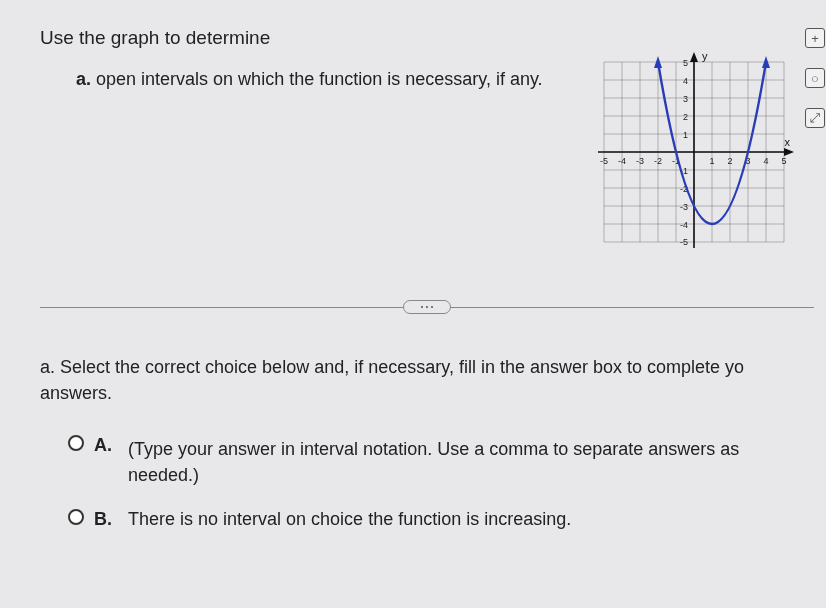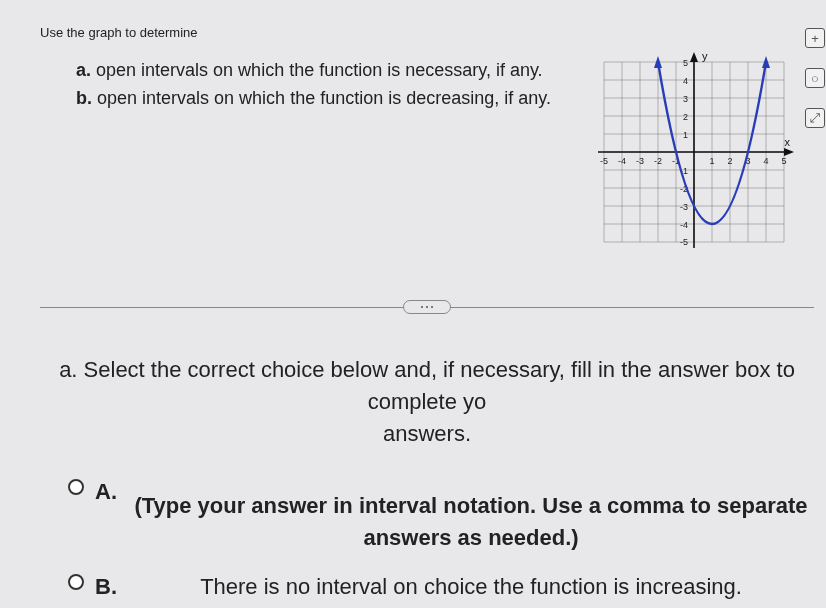--- a/index.html
+++ b/index.html
@@ -17,21 +17,21 @@
     }
     .top-section {
       display: flex;
       gap: 18px;
     }
     .text-block {
       flex: 1;
       font-size: 18px;
       line-height: 1.45;
     }
-    .intro { margin-bottom: 14px; font-size: 13px;}
+    .intro { margin-bottom: 14px; font-size: 19px;}
     .sub-list { padding-left: 36px; }
     .sub-item { margin-bottom: 2px; }
     .bold { font-weight: 600; }
     .graph-col {
       width: 220px;
       flex-shrink: 0;
       position: relative;
       padding-top: 28px;
     }
     .graph-wrap {
@@ -73,21 +73,21 @@
       top: 0;
       border: 1px solid #888;
       background: #e8e8ea;
       border-radius: 999px;
       width: 48px; height: 14px;
       display:flex; align-items:center; justify-content:center;
       gap: 3px;
       font-size: 10px; letter-spacing: 2px;
     }
     .dots-pill .d { width:2px; height:2px; background:#555; border-radius:50%;}
-    .question-block { font-size: 22px; line-height: 1.45; text-align: center; }
+    .question-block { font-size: 18px; line-height: 1.45; }
     .q-prompt { margin-bottom: 26px; }
     .choice {
       display: flex;
       align-items: flex-start;
       gap: 10px;
       margin-bottom: 18px;
       padding-left: 28px;
     }
     .radio {
       width: 16px; height: 16px;
@@ -100,37 +100,33 @@
     .choice-letter { font-weight: 700; min-width: 24px; }
     .choice-body { flex: 1; }
     .answer-box {
       display: inline-block;
       width: 26px; height: 22px;
       background: #cfe3f7;
       border: 1px solid #6f9fce;
       vertical-align: middle;
       margin: 0 3px;
     }
-    .choice-note { padding-left: 0; margin-top: 14px; font-weight: bold; }
+    .choice-note { padding-left: 0; margin-top: 4px; }
   </style>
 </head>
 <body>
 
 <div class="page">
   <div class="top-section">
     <div class="text-block">
       <div class="intro">Use the graph to determine</div>
       <div class="sub-list">
         <div class="sub-item">
           <span class="bold">a.</span>
           <span>open intervals on which the function is necessary, if any.</span>
-        </div>
-        <div class="sub-item">
-          <span class="bold">b.</span>
-          <span>open intervals on which the function is decreasing, if any.</span>
         </div>
       </div>
     </div>
 
     <div class="graph-col">
       <div class="graph-wrap">
         <svg class="graph" width="200" height="200" viewBox="0 0 200 200">
 
           <g stroke="#888" stroke-width="0.6">
             <line x1="10" y1="10" x2="10" y2="190"></line>

